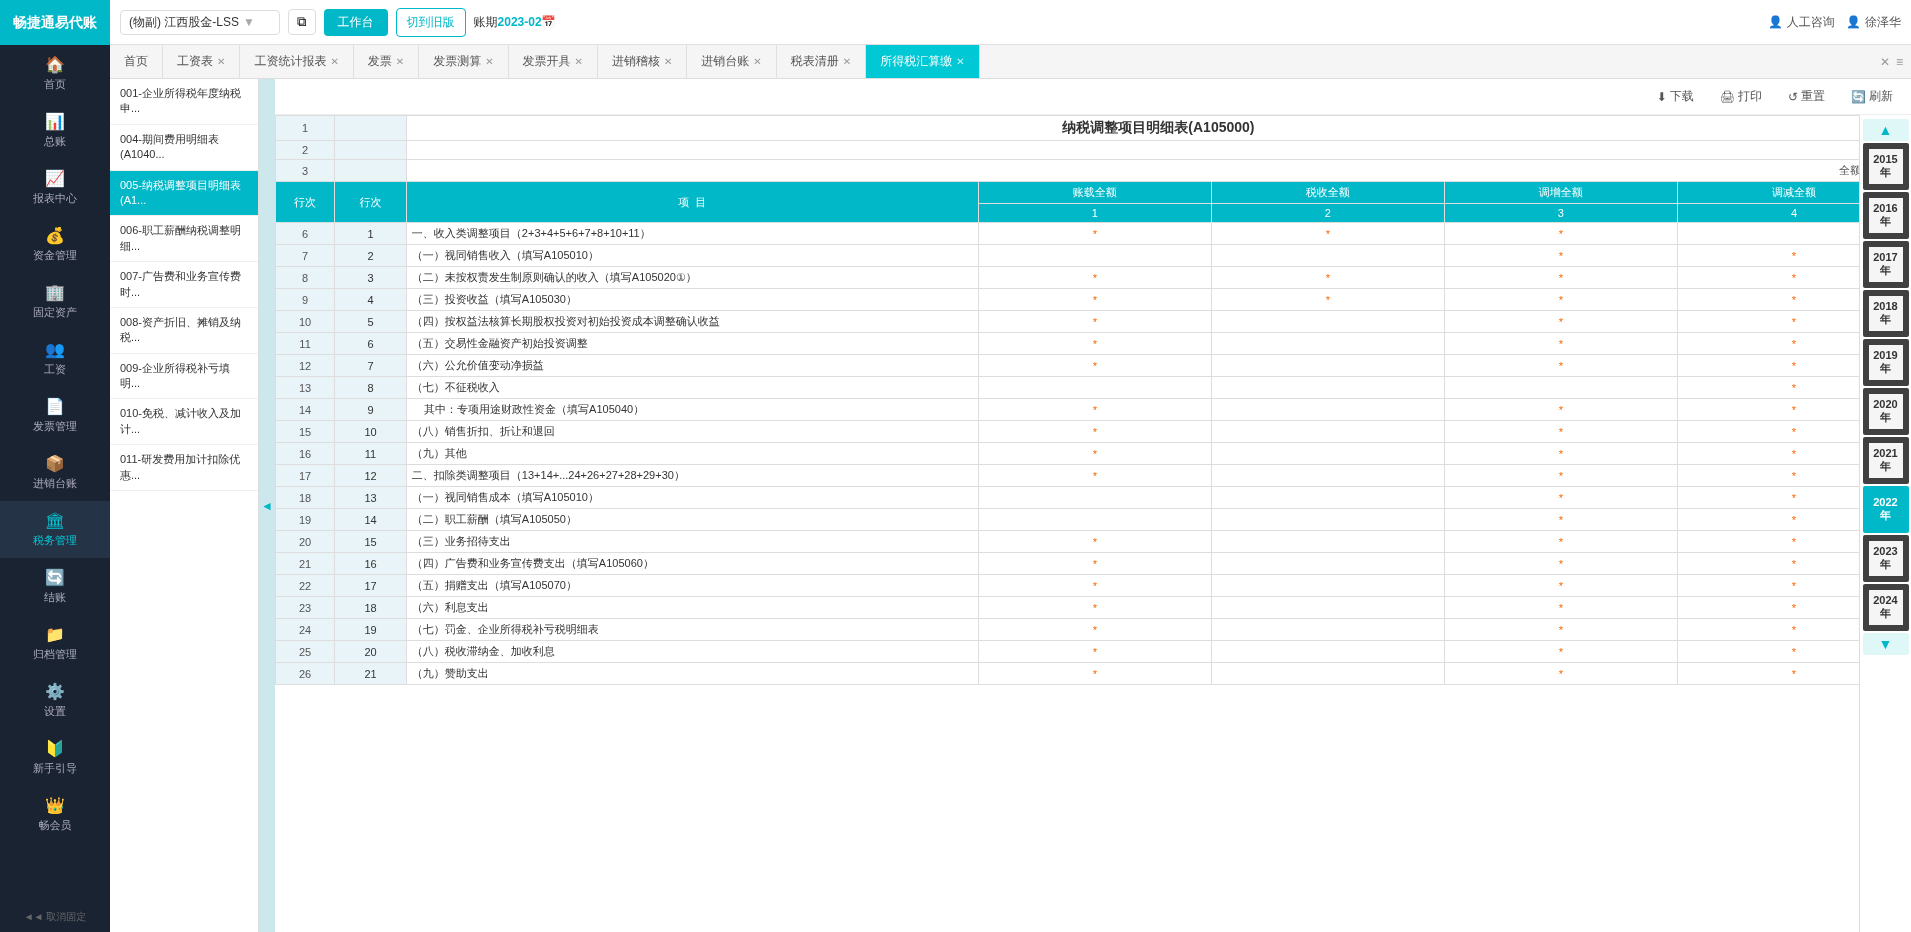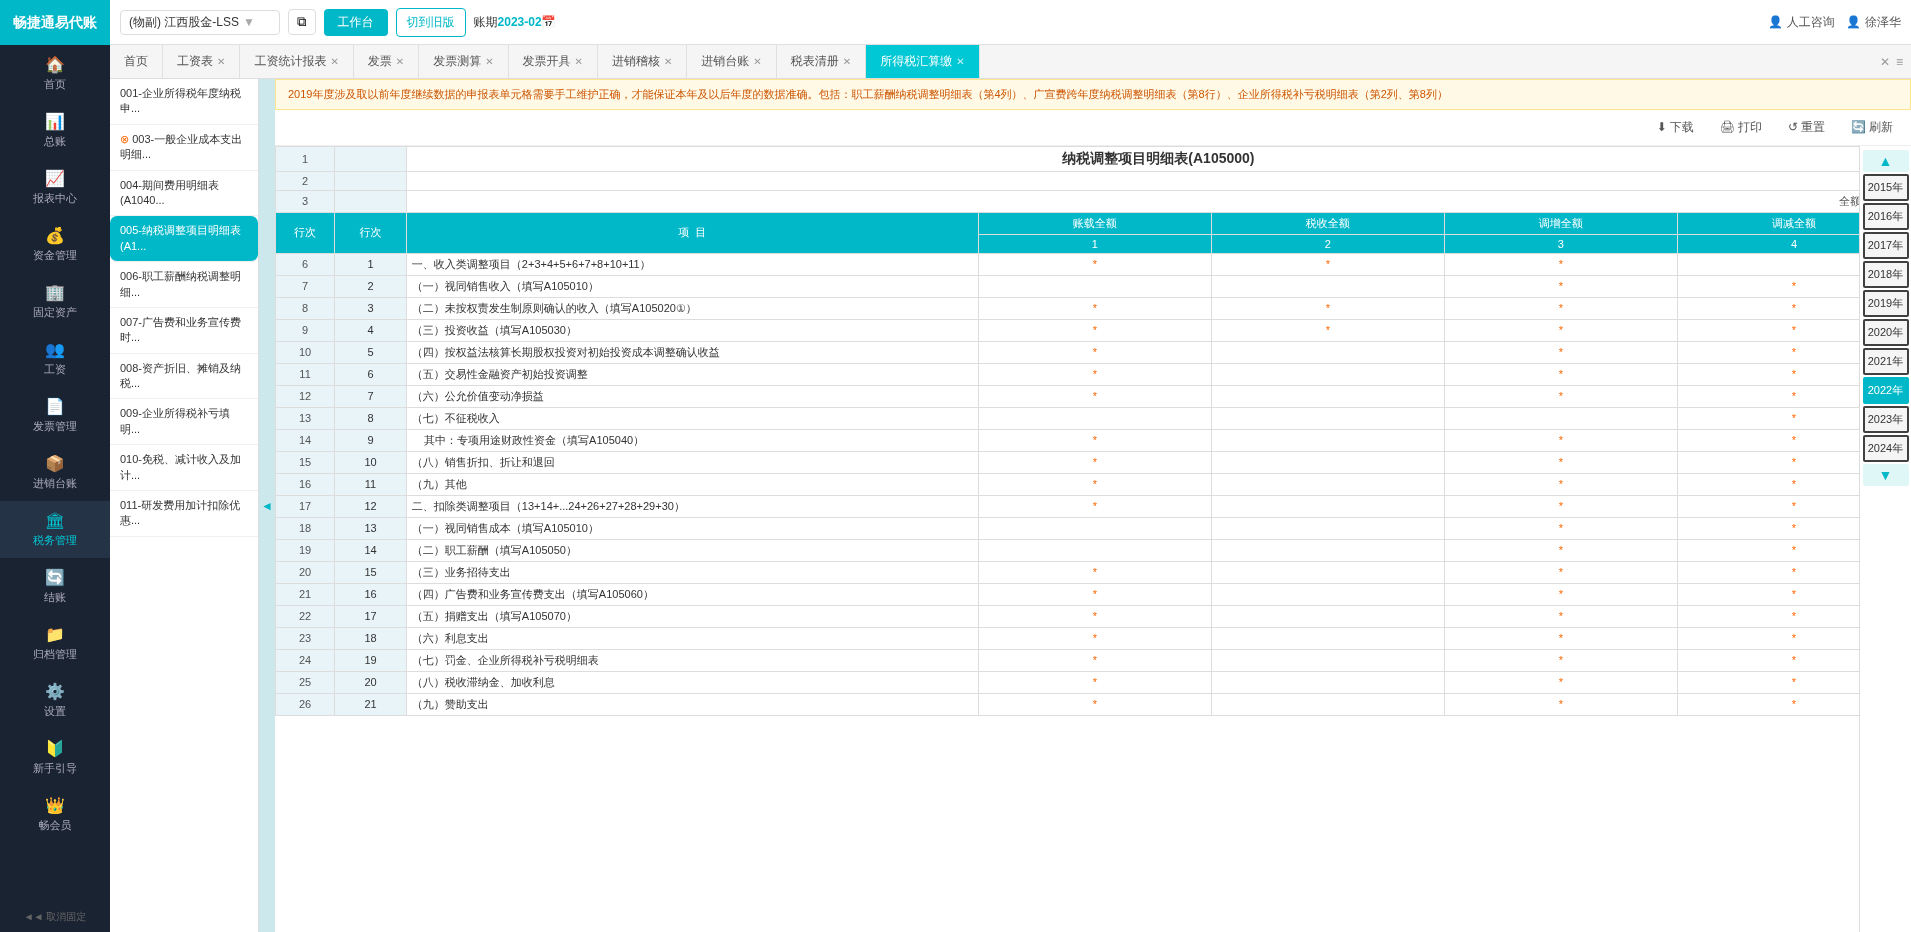--- a/index.html
+++ b/index.html
@@ -31,33 +31,33 @@
     .tab-close { font-size: 10px; color: #999; cursor: pointer; }
     .tab.active .tab-close { color: rgba(255,255,255,0.8); }
     .tab-actions { margin-left: auto; display: flex; align-items: center; padding: 0 8px; gap: 6px; }
 
     
     .content-area { flex: 1; display: flex; overflow: hidden; }
 
     
     .left-panel { width: 149px; background: white; border-right: 1px solid #ddd; overflow-y: auto; flex-shrink: 0; }
     .left-panel-item { padding: 7px 10px; font-size: 11px; color: #333; cursor: pointer; border-bottom: 1px solid #f0f0f0; line-height: 1.4; }
-    .left-panel-item.active { background: #00b8c8; color: white; border-radius: 7px; }
+    .left-panel-item.active { background: #00b8c8; color: white; }
     .left-panel-item .error-dot { color: #f60; margin-right: 3px; }
 
     
     .main-panel { flex: 1; display: flex; flex-direction: column; overflow: hidden; background: white; }
 
     
     .warning-bar { background: #fff9e6; border: 1px solid #ffe58f; padding: 6px 12px; font-size: 11px; color: #cc5500; line-height: 1.5; flex-shrink: 0; }
 
     
     .sheet-toolbar { display: flex; align-items: center; justify-content: flex-end; padding: 6px 10px; gap: 10px; border-bottom: 1px solid #eee; flex-shrink: 0; }
     .sheet-toolbar-btn { display: flex; align-items: center; gap: 3px; font-size: 12px; color: #555; cursor: pointer; padding: 3px 8px; border: none; background: none; }
-    .year-btn { width: 46px; padding: 4px 2px; font-size: 11px; text-align: center; cursor: pointer; border-radius: 2px; background: #f5f5f5; color: #333; border: 2px solid #404040; }
+    .year-btn { width: 46px; padding: 4px 2px; font-size: 11px; text-align: center; cursor: pointer; border-radius: 2px; background: #f5f5f5; color: #333; border: 6px solid #404040; font-weight: bold; }
     .year-btn.active { background: #00b8c8; color: white; border-color: #00b8c8; text-align: center; }
     .year-nav-arrow { width: 46px; height: 22px; background: #e0f7f8; color: #00b8c8; border: none; cursor: pointer; border-radius: 2px; font-size: 14px; display: flex; align-items: center; justify-content: center; }
 
     
     .spreadsheet-wrapper { flex: 1; overflow: auto; position: relative; }
     .spreadsheet { border-collapse: collapse; font-size: 11px; width: 100%; }
     .spreadsheet th, .spreadsheet td { border: 1px solid #ddd; padding: 3px 5px; white-space: nowrap; }
     .spreadsheet th { background: #00b8c8; color: white; text-align: center; font-weight: normal; }
     .spreadsheet .row-num { background: #e8f4f8; color: #555; text-align: center; width: 30px; font-weight: normal; }
     .spreadsheet .col-a { background: #e8f4f8; text-align: center; width: 40px; }
@@ -203,36 +203,34 @@
     <div class="tab-actions">
       <span style="cursor:pointer;color:#999;">✕</span>
       <span style="cursor:pointer;color:#999;">≡</span>
     </div>
   </div>
 
   <div class="content-area">
 
     <div class="left-panel">
       <div class="left-panel-item">001-企业所得税年度纳税申...</div>
-      <div class="left-panel-item"><span class="error-dot">⊗</span><span>003-一般企业成本支出明细...</span></div>
       <div class="left-panel-item">004-期间费用明细表(A1040...</div>
       <div class="left-panel-item active">005-纳税调整项目明细表(A1...</div>
       <div class="left-panel-item">006-职工薪酬纳税调整明细...</div>
       <div class="left-panel-item">007-广告费和业务宣传费时...</div>
       <div class="left-panel-item">008-资产折旧、摊销及纳税...</div>
       <div class="left-panel-item">009-企业所得税补亏填明...</div>
       <div class="left-panel-item">010-免税、减计收入及加计...</div>
       <div class="left-panel-item">011-研发费用加计扣除优惠...</div>
     </div>
 
     <button class="collapse-btn">◄</button>
 
     <div class="main-panel">
 
-      <div class="warning-bar">2019年度涉及取以前年度继续数据的申报表单元格需要手工维护正确，才能保证本年及以后年度的数据准确。包括：职工薪酬纳税调整明细表（第4列）、广宣费跨年度纳税调整明细表（第8行）、企业所得税补亏税明细表（第2列、第8列）</div>
 
       <div class="sheet-toolbar">
         <button class="sheet-toolbar-btn">
           <span>⬇</span>
           <span>下载</span>
         </button>
         <button class="sheet-toolbar-btn">
           <span>🖨</span>
           <span>打印</span>
         </button>

